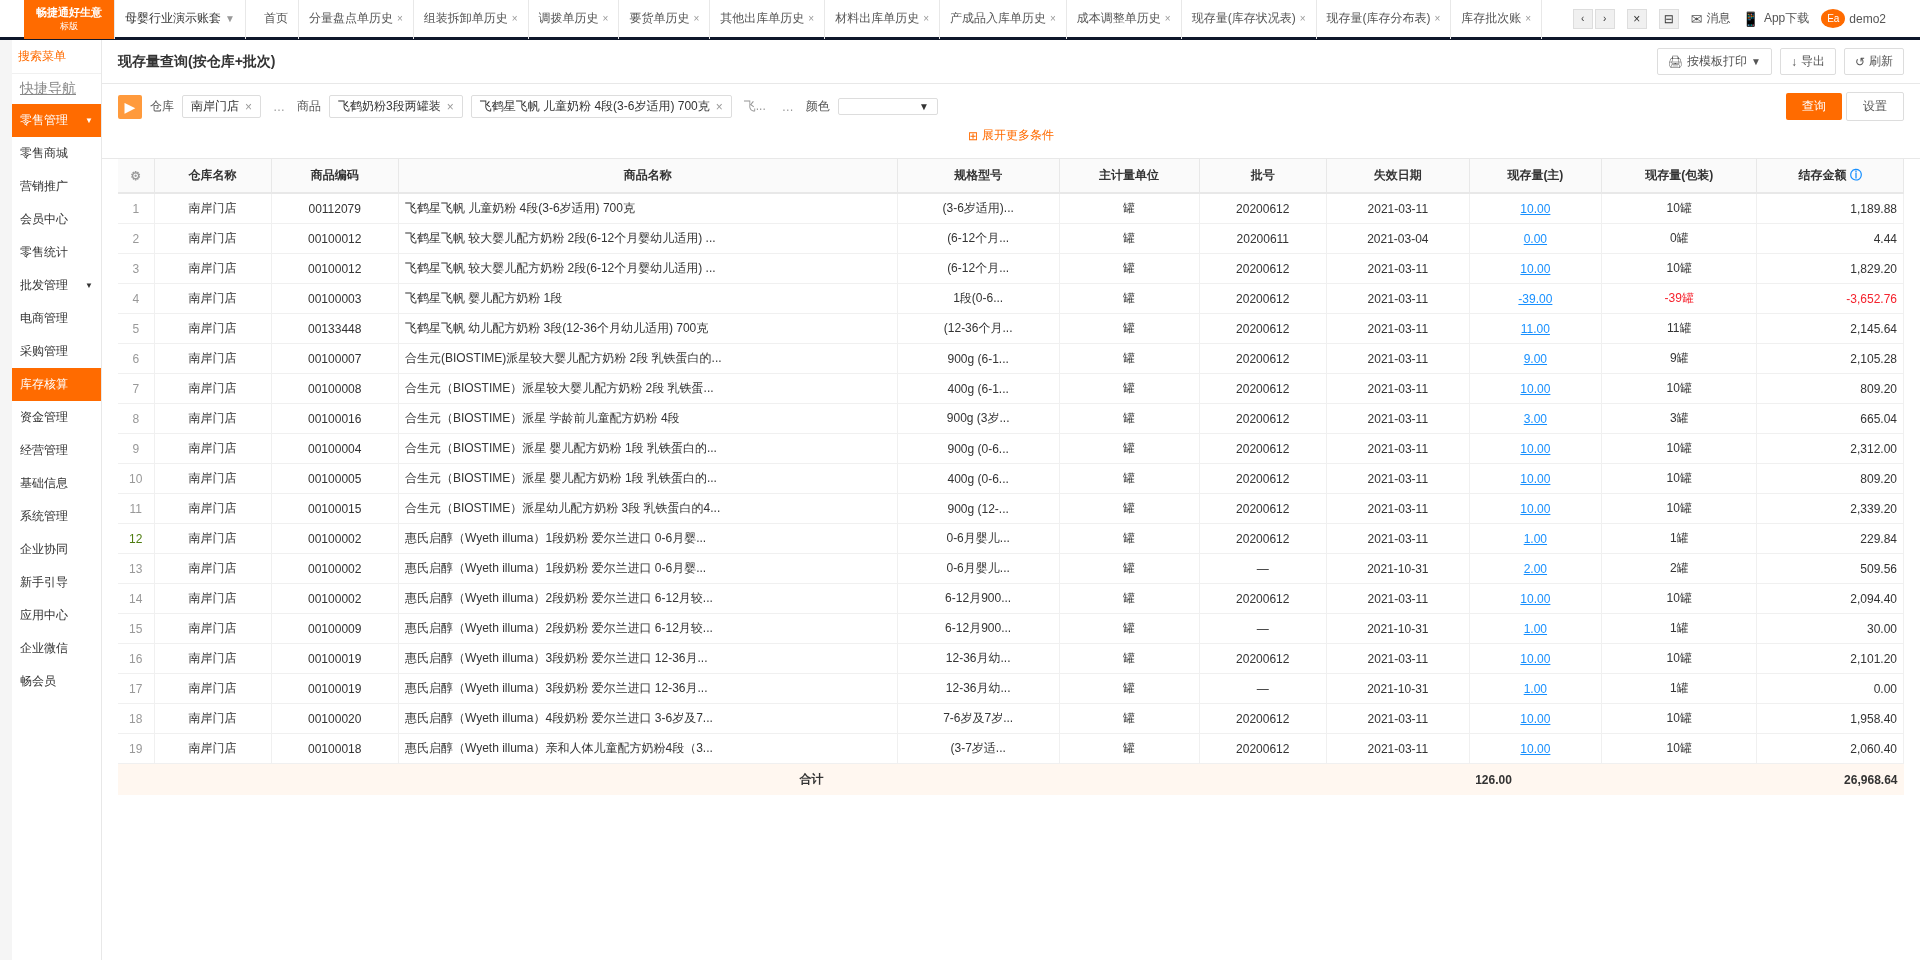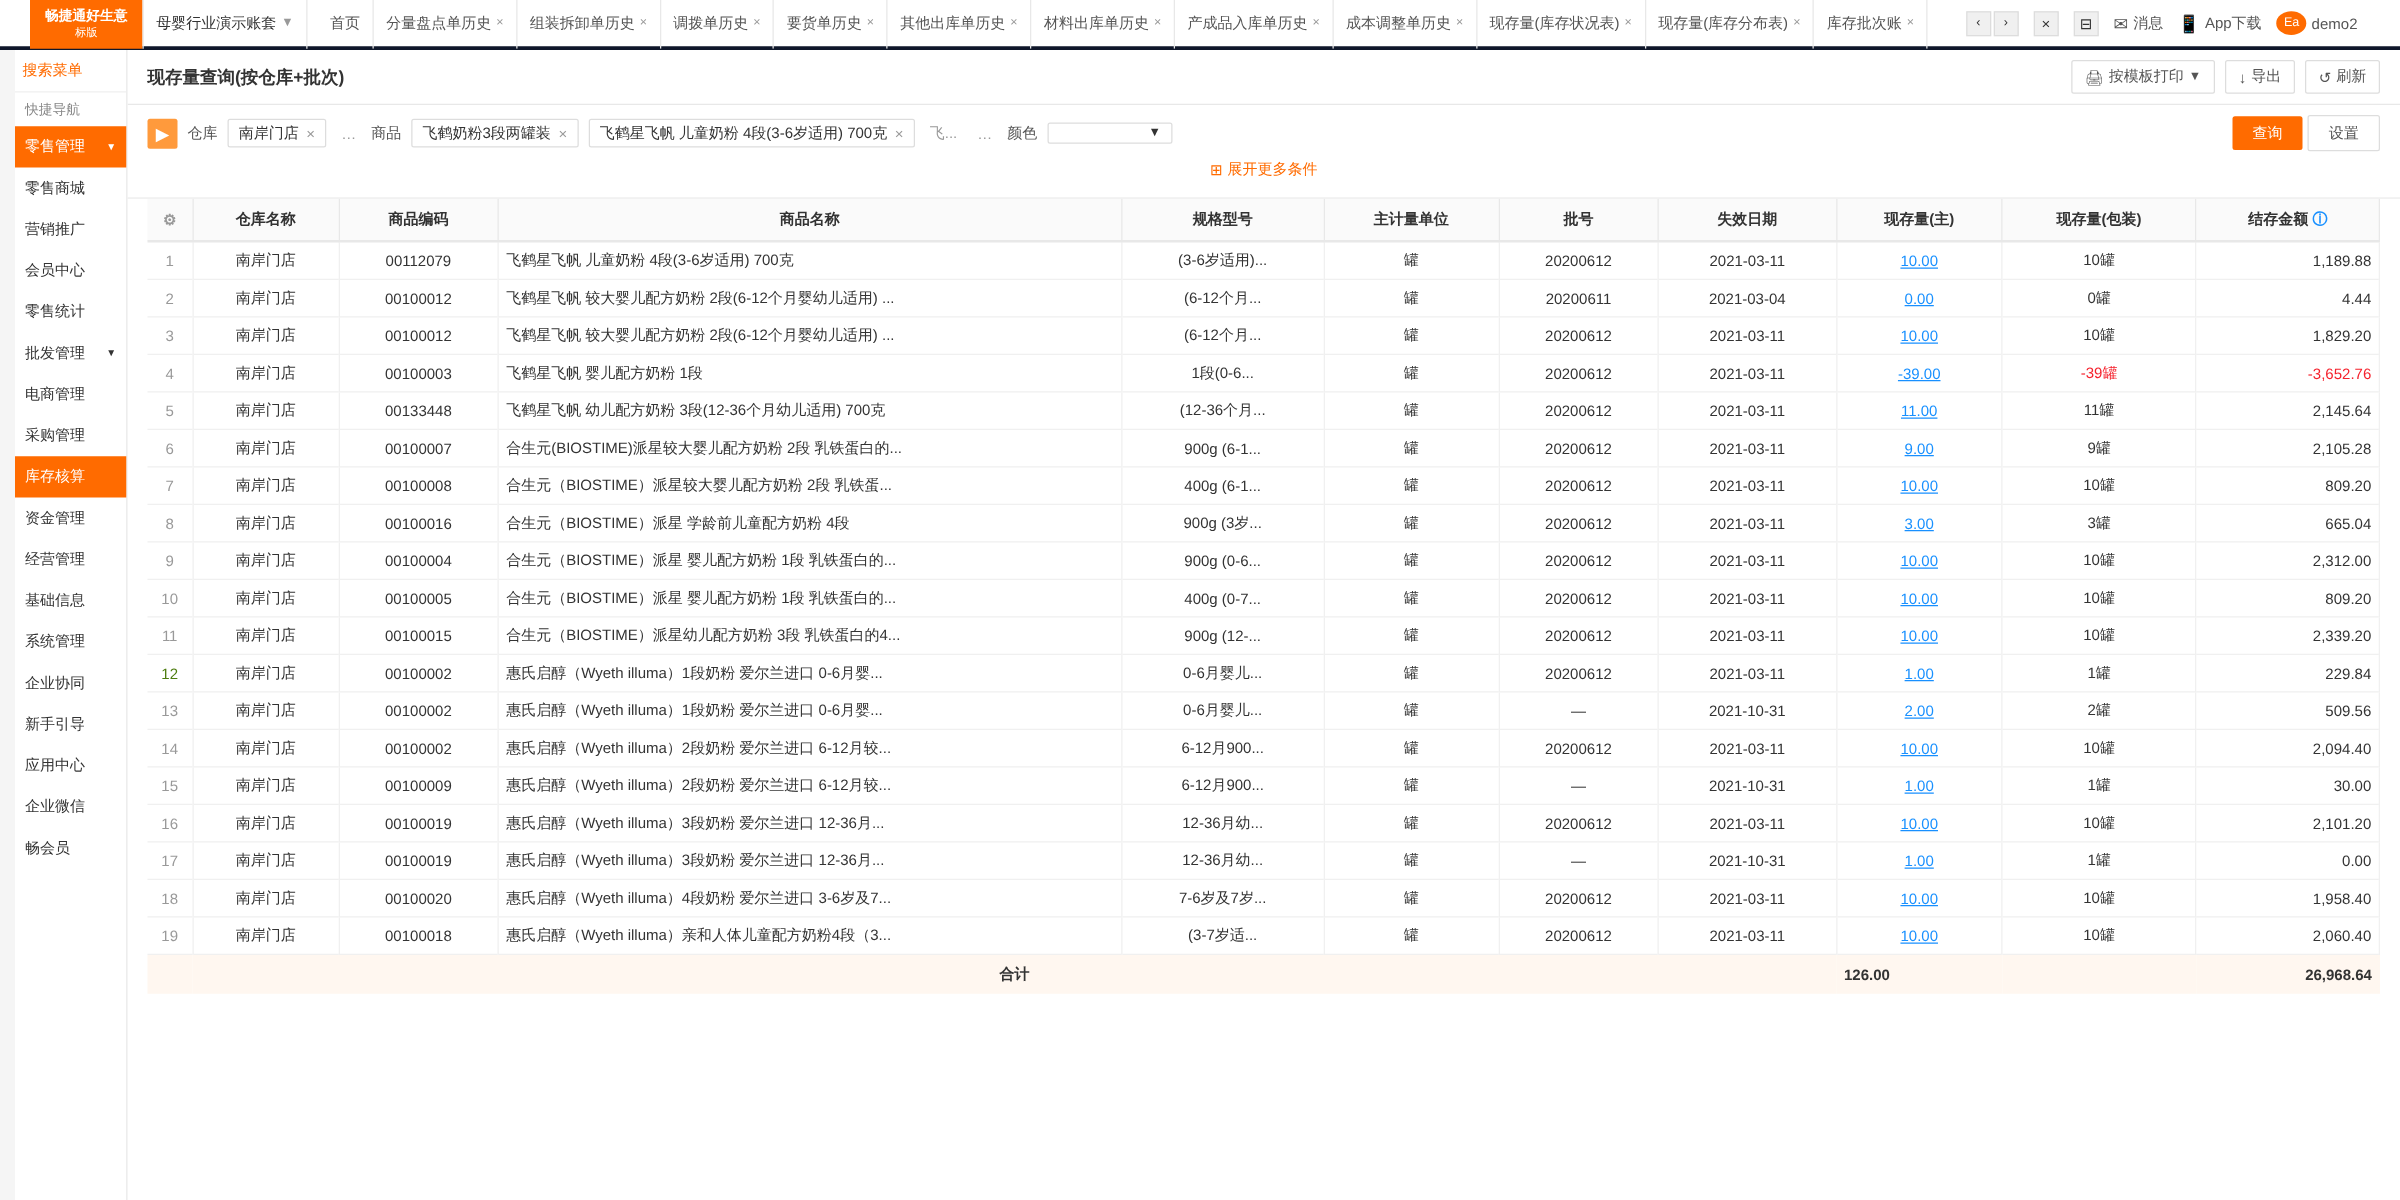--- a/index.html
+++ b/index.html
@@ -19,21 +19,21 @@
     .nav-arrow { width: 20px; height: 20px; background: #f0f0f0; border: 1px solid #ddd; display: flex; align-items: center; justify-content: center; cursor: pointer; font-size: 10px; }
     .nav-close-btn { width: 20px; height: 20px; background: #f0f0f0; border: 1px solid #ddd; display: flex; align-items: center; justify-content: center; cursor: pointer; font-size: 12px; }
     
     
     .main-layout { display: flex; height: calc(100vh - 40px); padding-left: 12px; }
     
     
     .sidebar { width: 90px; background: #fff; border-right: 1px solid #e8e8e8; display: flex; flex-direction: column; }
     .sidebar-search { padding: 8px 6px; border-bottom: 1px solid #f0f0f0; }
     .sidebar-search span { font-size: 11px; color: #ff6b00; cursor: pointer; }
-    .sidebar-nav-label { padding: 6px 8px; font-size: 11px; color: #888; cursor: pointer; }
+    .sidebar-nav-label { padding: 6px 8px; font-size: 14px; color: #888; cursor: pointer; text-decoration: underline; }
     .sidebar-item { padding: 8px 8px; font-size: 12px; cursor: pointer; display: flex; align-items: center; justify-content: space-between; color: #333; }
     .sidebar-item .arrow { font-size: 8px; }
     
     
     .content { flex: 1; display: flex; flex-direction: column; overflow: hidden; }
     
     
     .page-header { background: #fff; padding: 8px 16px; border-bottom: 1px solid #e8e8e8; display: flex; align-items: center; justify-content: space-between; }
     .page-title { font-size: 14px; font-weight: bold; color: #333; }
     .page-actions { display: flex; gap: 8px; align-items: center; }
@@ -416,21 +416,21 @@
     <td>2021-03-11</td>
     <td class=""><span class="link-like ">10.00</span></td>
     <td class="">10罐</td>
     <td style="text-align:right;" class="">2,312.00</td>
   </tr>
               <tr>
     <td style="text-align:center; color:#999;">10</td>
     <td>南岸门店</td>
     <td>00100005</td>
     <td class="text-left" style="max-width:260px; overflow:hidden; text-overflow:ellipsis; white-space:nowrap;">合生元（BIOSTIME）派星 婴儿配方奶粉 1段 乳铁蛋白的...</td>
-    <td>400g (0-7...</td>
+    <td>400g (0-6...</td>
     <td>罐</td>
     <td>20200612</td>
     <td>2021-03-11</td>
     <td class=""><span class="link-like ">10.00</span></td>
     <td class="">10罐</td>
     <td style="text-align:right;" class="">809.20</td>
   </tr>
               <tr>
     <td style="text-align:center; color:#999;">11</td>
     <td>南岸门店</td>

